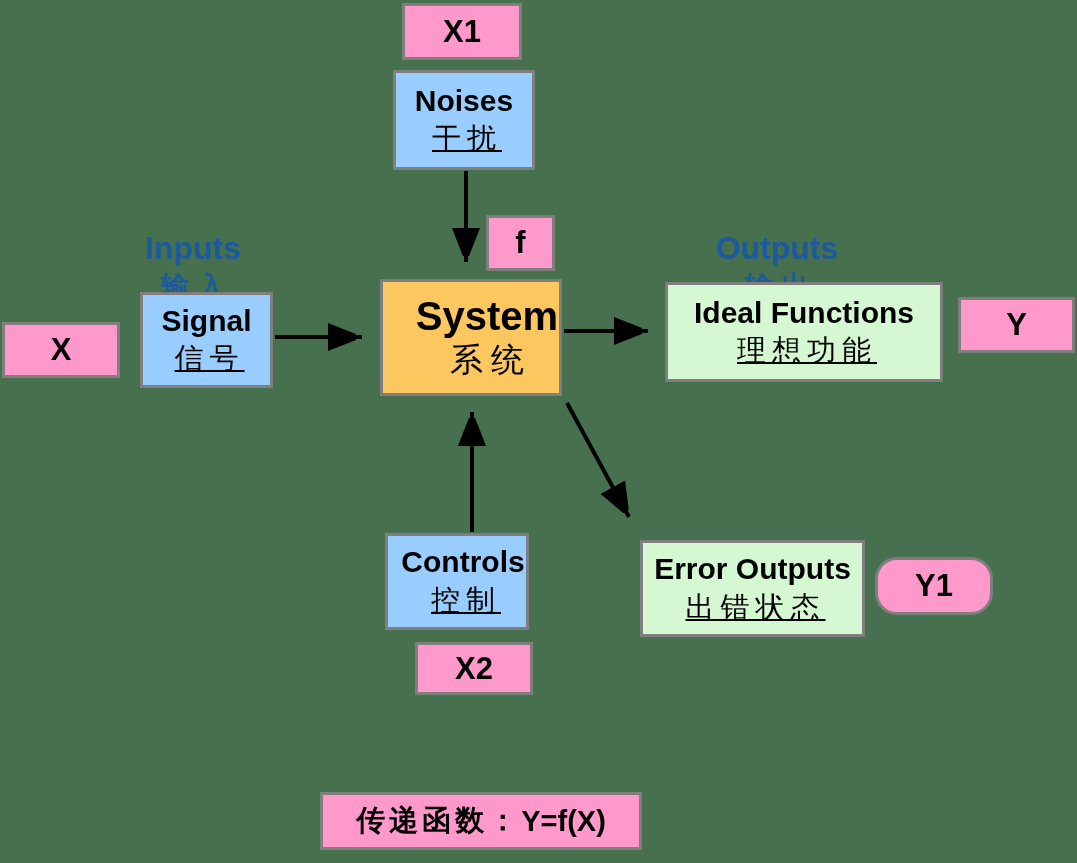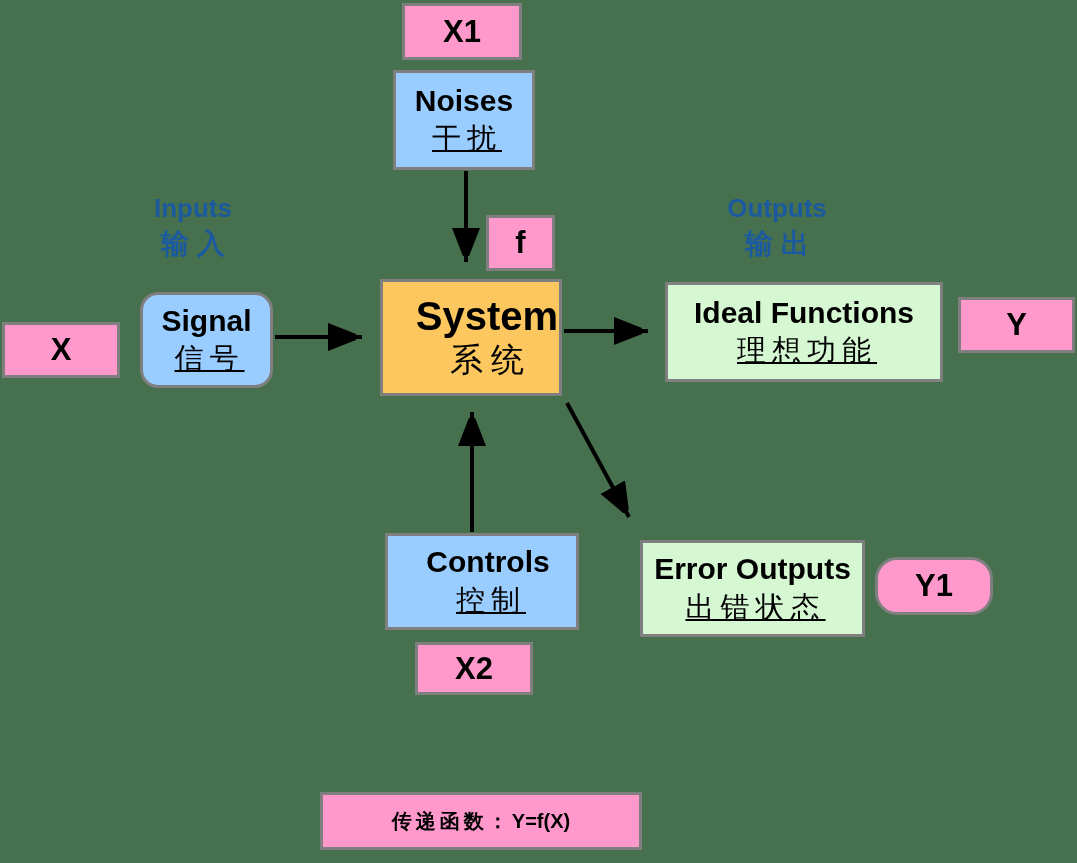--- a/index.html
+++ b/index.html
@@ -40,38 +40,38 @@
   .port    { font-weight: bold; font-size: 31px; }
   .system-title { font-weight: bold; font-size: 40px; line-height: 1.15; }
   .system-cn    { font-size: 33px; line-height: 1.3; letter-spacing: 8px; text-indent: 8px; }
   .section-label {
     position: absolute;
     width: 140px;
     text-align: center;
     color: var(--c-label_blue, #1B5A9E);
     font-weight: bold;
   }
-  .section-title { font-size: 26px; line-height: 1.2; }
+  .section-title { font-size: 32px; line-height: 1.2; margin-top: 36px; }
   .section-cn    { font-size: 28px; line-height: 1.4; letter-spacing: 8px; text-indent: 8px; }
-  .formula { flex-direction: row; font-weight: bold; font-size: 20px; white-space: nowrap; }
+  .formula { flex-direction: row; font-weight: bold; font-size: 29px; white-space: nowrap; }
   .formula .cn-part { letter-spacing: 4px; }
   .formula .fx-part { letter-spacing: 0; }
 
   
   #x1       { left: 402px; top: 3px;   width: 120px; height: 57px; }
   #noises   { left: 393px; top: 70px;  width: 142px; height: 100px; justify-content: center; }
   #inputs-label  { left: 123px; top: 193px; }
   #x        { left: 2px;   top: 322px; width: 118px; height: 56px; }
-  #signal   { left: 140px; top: 292px; width: 133px; height: 96px; border-radius: 18px; }
+  #signal   { left: 140px; top: 292px; width: 133px; height: 96px; }
   #f        { left: 486px; top: 215px; width: 69px;  height: 56px; }
   #system   { left: 380px; top: 279px; width: 182px; height: 117px; }
   #outputs-label { left: 707px; top: 193px; }
   #ideal    { left: 665px; top: 282px; width: 278px; height: 100px; }
   #y        { left: 958px; top: 297px; width: 117px; height: 56px; }
-  #controls { left: 385px; top: 533px; width: 194px; height: 97px; padding-left: 12px; }
+  #controls { left: 385px; top: 533px; width: 144px; height: 97px; padding-left: 12px; }
   #x2       { left: 415px; top: 642px; width: 118px; height: 53px; }
   #errors   { left: 640px; top: 540px; width: 225px; height: 97px; }
   #y1       { left: 875px; top: 557px; width: 118px; height: 58px; border-radius: 22px; }
   #transfer { left: 320px; top: 792px; width: 322px; height: 58px; }
 </style>
 </head>
 <body>
 
 <div class="canvas">
 

